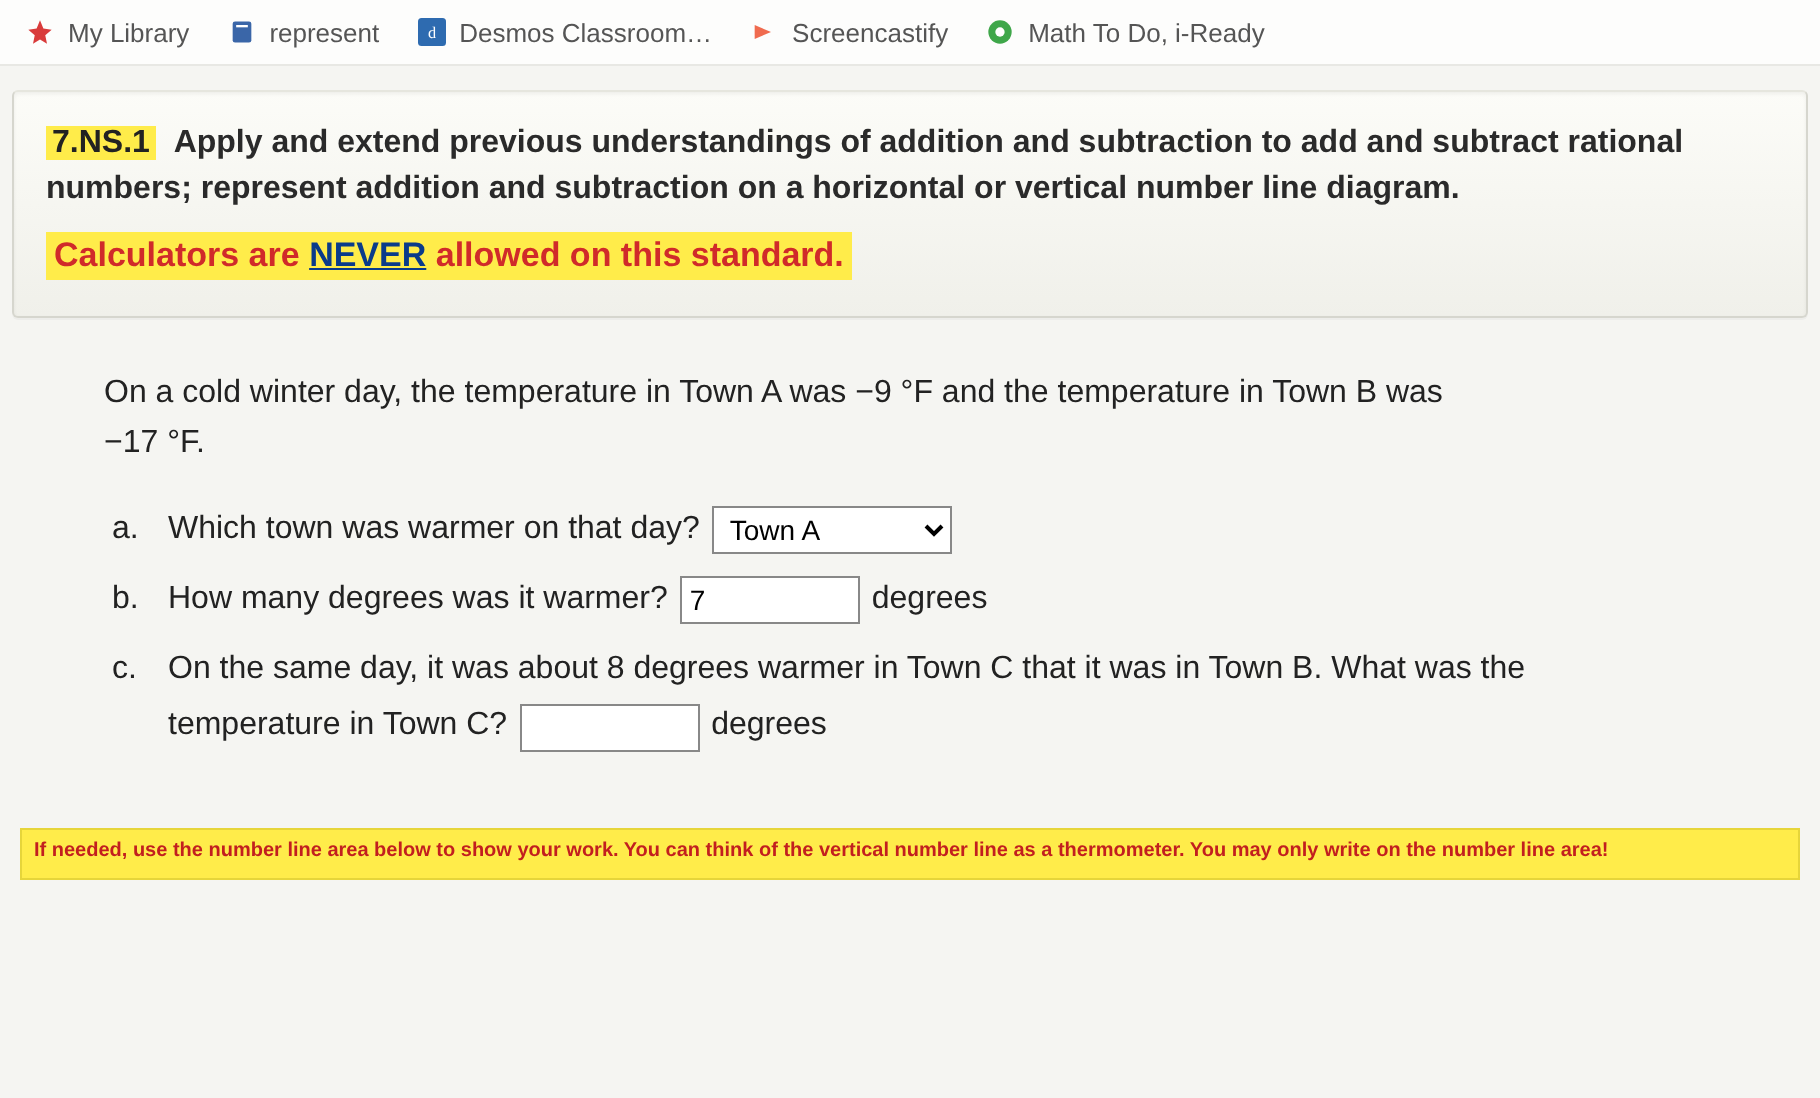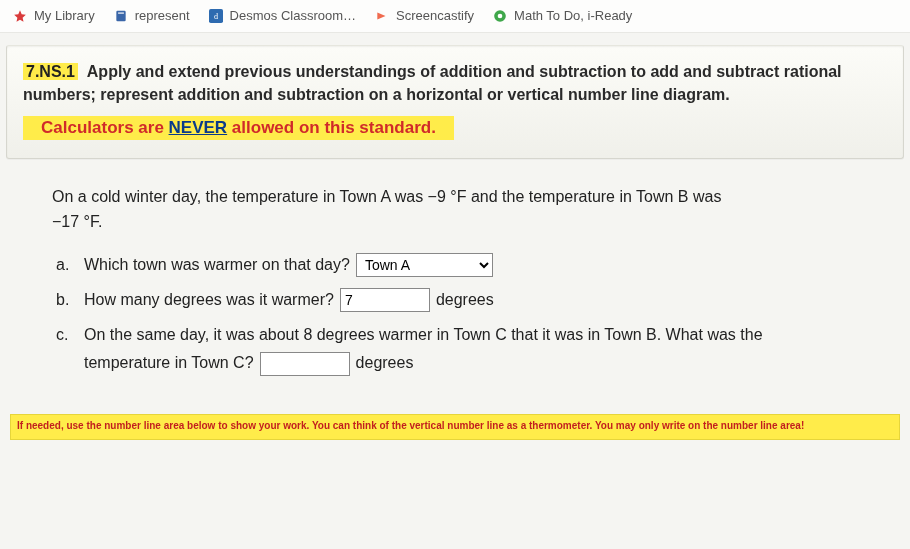--- a/index.html
+++ b/index.html
@@ -14,21 +14,21 @@
   .bookmarks {
     display: flex;
     align-items: center;
     gap: 18px;
     padding: 8px 12px;
     background: #fdfdfc;
     font-size: 13px;
     color: #555;
     border-bottom: 1px solid #e8e8e4;
   }
-  .bm { display: flex; gap: 6px; cursor: pointer; }
+  .bm { display: flex; align-items: center; gap: 6px; cursor: pointer; }
   .bm .ico { width: 16px; height: 16px; display: inline-flex; align-items: center; justify-content: center; }
   .standard-card {
     margin: 12px 6px 0 6px;
     padding: 14px 16px 18px 16px;
     background: linear-gradient(#fcfcf8, #f0f0ea);
     border: 1px solid #d6d6ce;
     border-top-color: #e6e6de;
     border-radius: 3px;
     box-shadow: 0 1px 2px rgba(0,0,0,0.06) inset, 0 1px 0 rgba(0,0,0,0.03);
   }
@@ -43,42 +43,42 @@
     padding: 0 3px;
     color: #222;
   }
   .calc-line {
     margin-top: 10px;
     display: inline-block;
     background: #ffec4a;
     color: #d02a2a;
     font-weight: bold;
     font-size: 17px;
-    padding: 2px 18px;
+    padding: 2px 4px;
   }
   .calc-line .never { color: #0a3b8a; text-decoration: underline; }
   .question-area {
     padding: 26px 26px 10px 52px;
     font-size: 16px;
     color: #222;
     line-height: 1.55;
   }
   .scenario { font-weight: normal; margin-bottom: 18px; }
   .parts { list-style: none; padding-left: 4px; }
   .parts li { margin-bottom: 10px; display: flex; flex-wrap: wrap; align-items: center; gap: 6px; }
   .parts .lbl { width: 22px; }
   select.ans, input.ans {
     font-family: inherit;
     font-size: 14px;
     border: 1px solid #888;
     background: #fff;
     padding: 1px 4px;
     height: 24px;
   }
-  select.ans { width: 137px; }
+  select.ans { width: 120px; }
   input.ans { width: 90px; }
   .hint-box {
     margin: 18px 10px 0 10px;
     background: #ffec4a;
     color: #c21f1f;
     font-weight: bold;
     font-size: 10px;
     padding: 4px 6px 6px 6px;
     border: 1px solid #e6d53a;
     line-height: 1.35;

